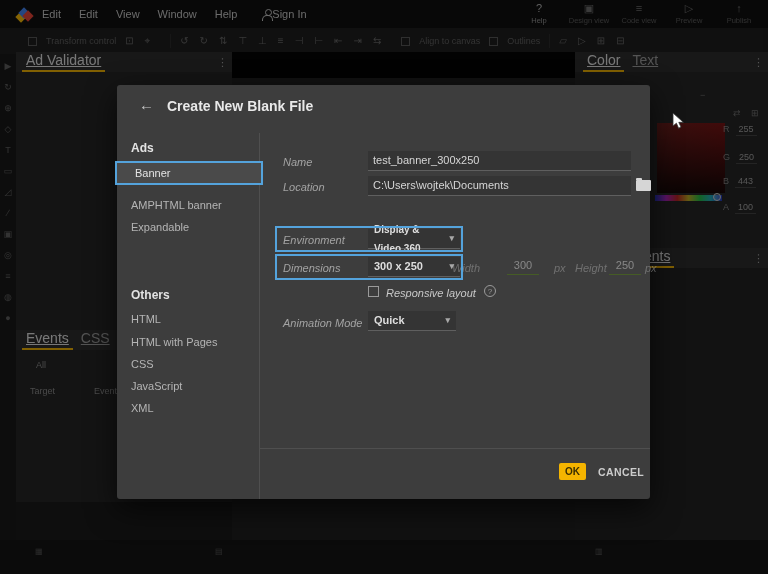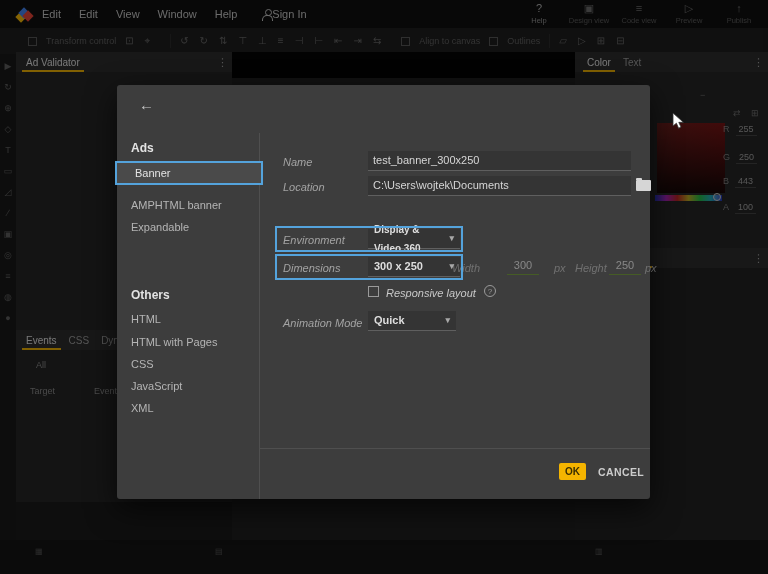--- a/index.html
+++ b/index.html
@@ -40,21 +40,21 @@
 
   .toolstrip { left:0; top:54px; width:16px; height:486px; background:#151515;
                display:flex; flex-direction:column; align-items:center; padding-top:8px;
                gap:12px; opacity:.6; }
   .toolstrip span { font-size:9px; color:#8f8f8f; line-height:9px; }
 
   .center-bg { left:232px; top:52px; width:343px; height:488px; background:#1e1e1e; }
   .stage-strip { left:232px; top:52px; width:343px; height:26px; background:#000; }
 
   .tabbar { height:20px; background:#2b2b2b; display:flex; align-items:flex-end; position:relative; }
-  .tab { font-size:10px; color:#9e9e9e; padding:0 6px 4px 6px; position:relative; }
+  .tab { font-size:14px; color:#9e9e9e; padding:0 6px 4px 6px; position:relative;text-decoration:underline; }
   .tab.active { color:#e2e2e2; }
   .tab.active::after { content:""; position:absolute; left:2px; right:2px; bottom:0;
                        height:2px; background:#f4b400; }
   .overflow-dots { position:absolute; right:4px; bottom:3px; font-size:11px; color:#9e9e9e; }
 
   .panel-left { left:16px; top:52px; width:216px; height:278px; }
   .panel-left .pbody { height:258px; background:#232323; }
 
   .panel-events { left:16px; top:330px; width:216px; height:172px; }
   .panel-events .pbody { height:152px; background:#232323; position:relative;
@@ -256,20 +256,21 @@
 <div class="abs timeline">
   <span style="left:35px">▦</span>
   <span style="left:215px">▤</span>
   <span style="left:595px">▥</span>
 </div>
 
 <div class="abs dim-overlay"></div>
 
 <div class="abs dialog">
   <span class="dlg-back">←</span>
+  <span class="dlg-title">Create New Blank File</span>
   <div class="dlg-vdiv"></div>
 
   <span class="side-head" style="top:56px">Ads</span>
   <div class="side-item selected" style="top:76px">
     <span>Banner</span>
   </div>
   <div class="side-item" style="top:110px">
     <span>AMPHTML banner</span>
   </div>
   <div class="side-item" style="top:132px">

